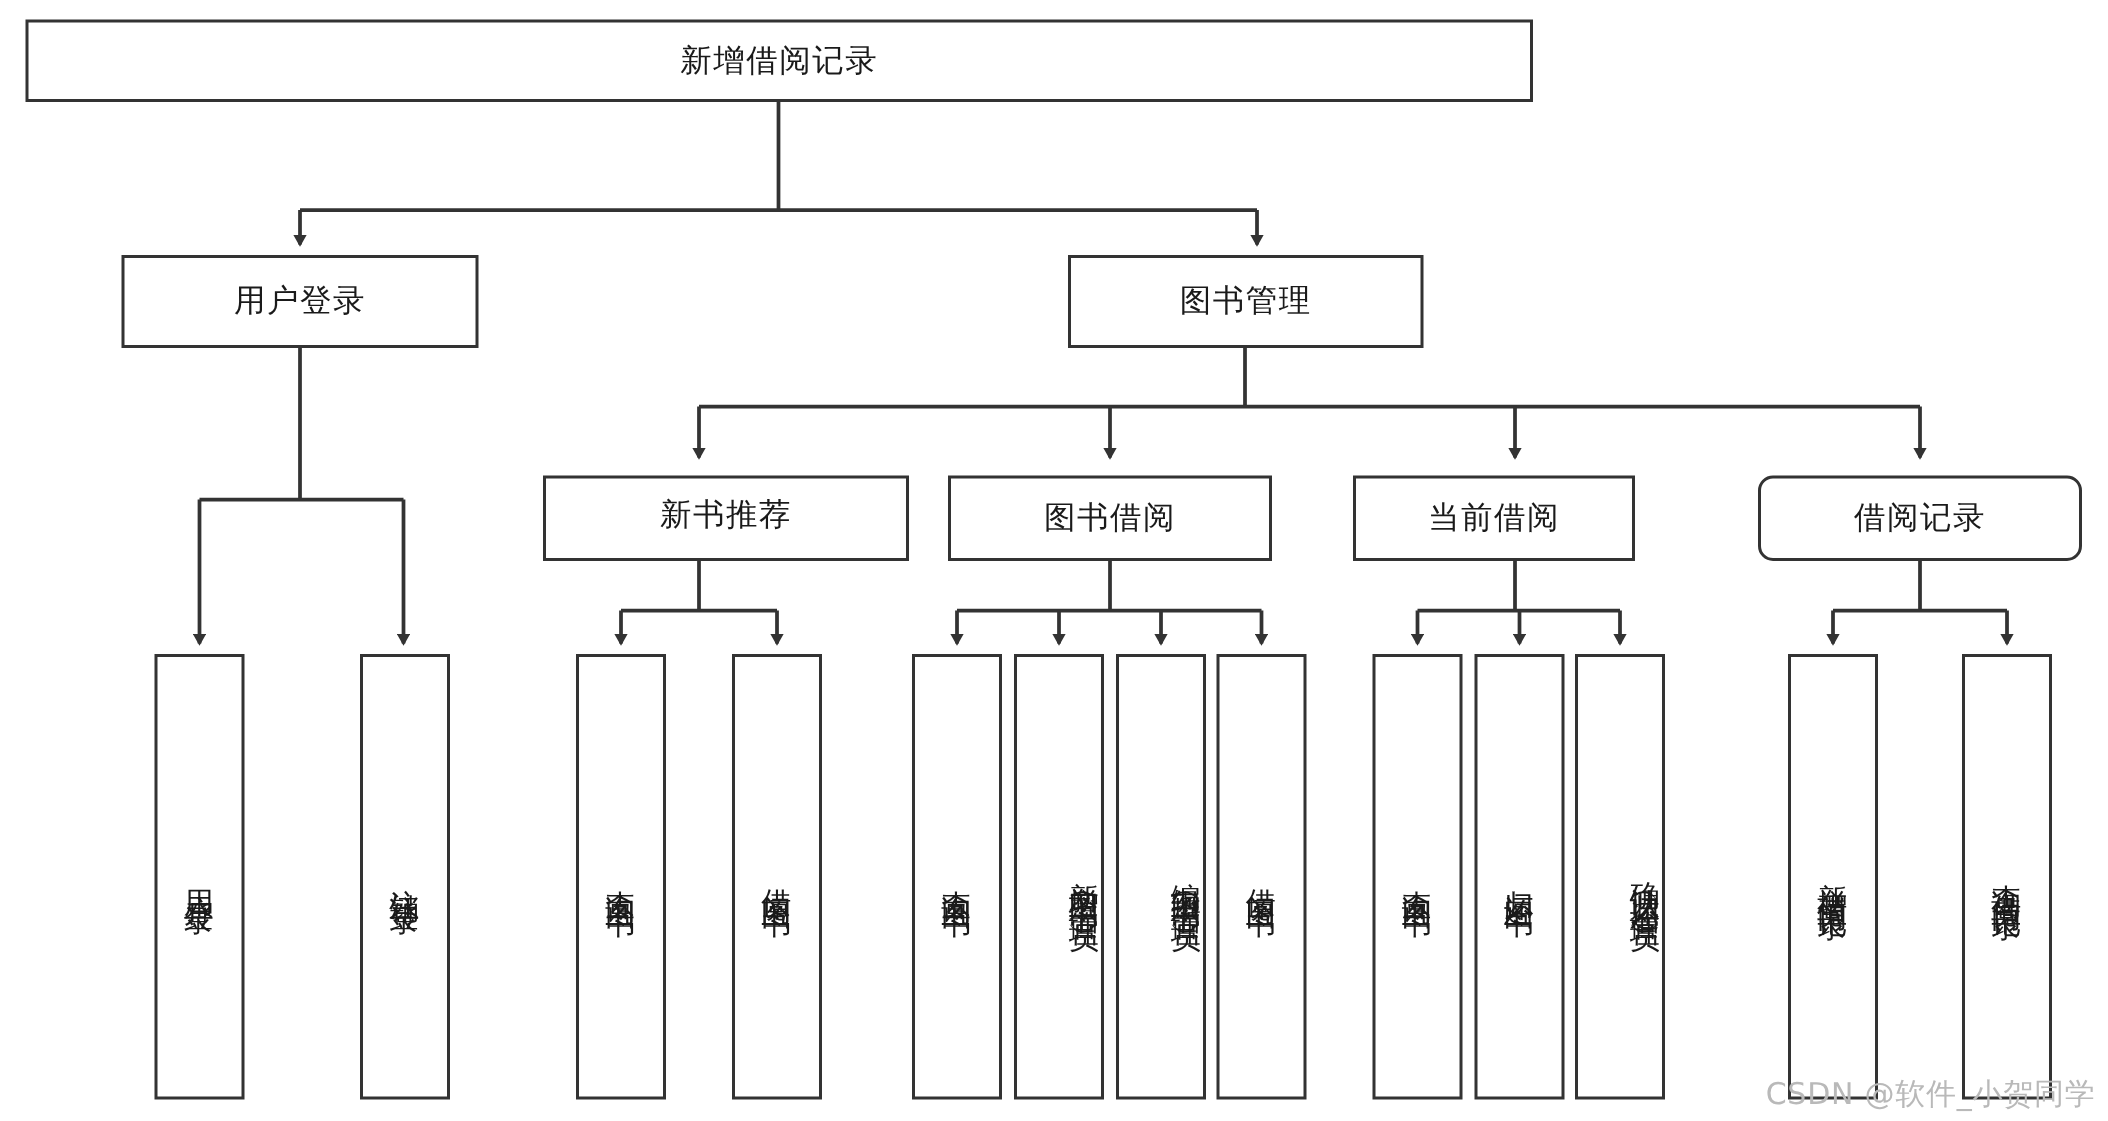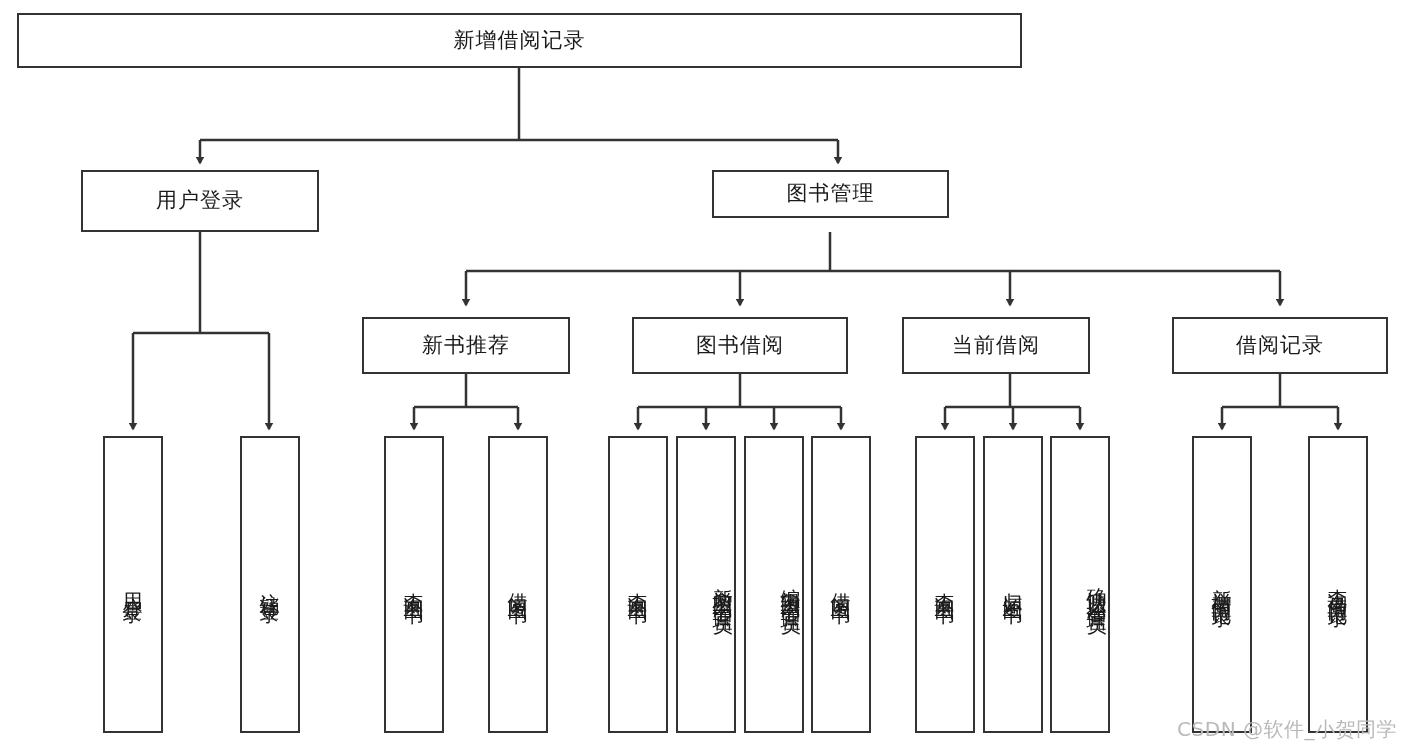--- a/index.html
+++ b/index.html
@@ -124,34 +124,34 @@
     </g>
   </svg>
 
   <div class="node horizontal" style="left:17px; top:13px; width:1005px; height:55px;">
     <span class="node-label">新增借阅记录</span>
   </div>
 
   <div class="node horizontal" style="left:81px; top:170px; width:238px; height:62px;">
     <span class="node-label">用户登录</span>
   </div>
-  <div class="node horizontal" style="left:712px; top:170px; width:237px; height:48px;">
+  <div class="node horizontal" style="left:712px; top:170px; width:237px; height:62px;">
     <span class="node-label">图书管理</span>
   </div>
 
-  <div class="node horizontal" style="left:362px; top:317px; width:208px; height:57px;">
+  <div class="node horizontal" style="left:362px; top:317px; width:244px; height:57px;font-family:Liberation Mono, monospace;">
     <span class="node-label">新书推荐</span>
   </div>
   <div class="node horizontal" style="left:632px; top:317px; width:216px; height:57px;">
     <span class="node-label">图书借阅</span>
   </div>
   <div class="node horizontal" style="left:902px; top:317px; width:188px; height:57px;">
     <span class="node-label">当前借阅</span>
   </div>
-  <div class="node horizontal" style="left:1172px; top:317px; width:216px; height:57px;">
+  <div class="node horizontal" style="left:1172px; top:317px; width:216px; height:57px;border-radius:10px;">
     <span class="node-label">借阅记录</span>
   </div>
 
   <div class="node vertical v-center" style="left:103px; top:436px; width:60px; height:297px;">
     <span class="node-label">用户登录</span>
   </div>
   <div class="node vertical v-center" style="left:240px; top:436px; width:60px; height:297px;">
     <span class="node-label">注销登录</span>
   </div>
 

